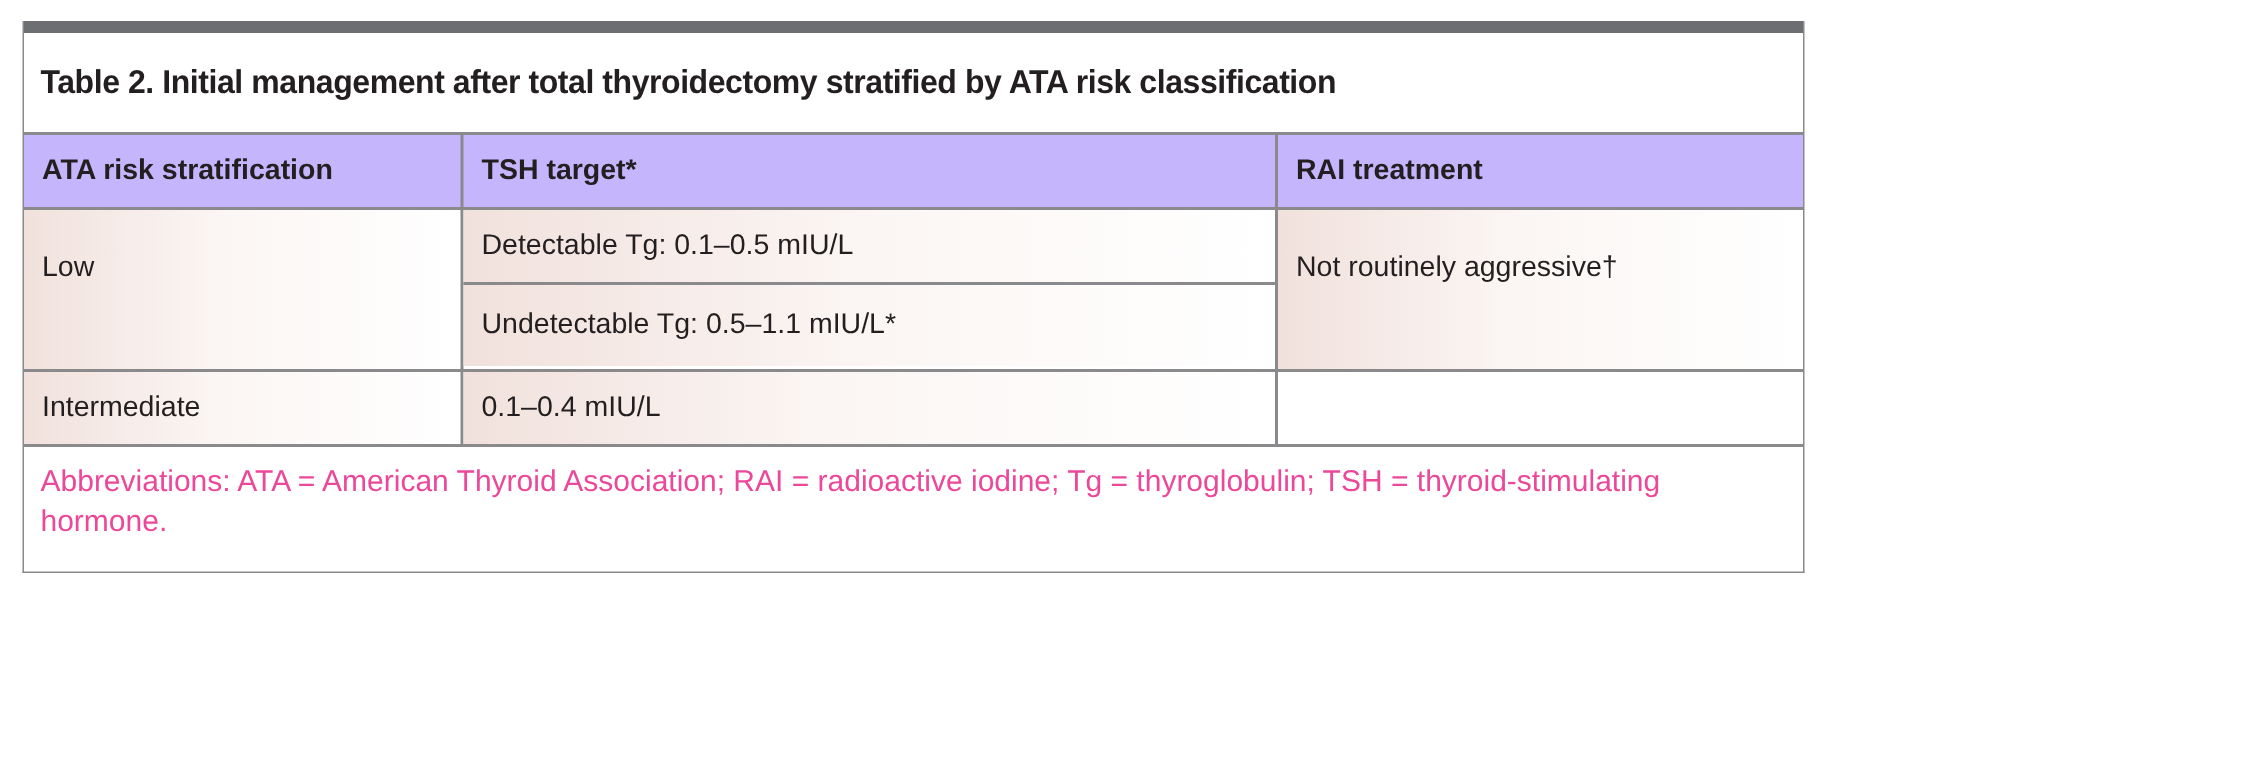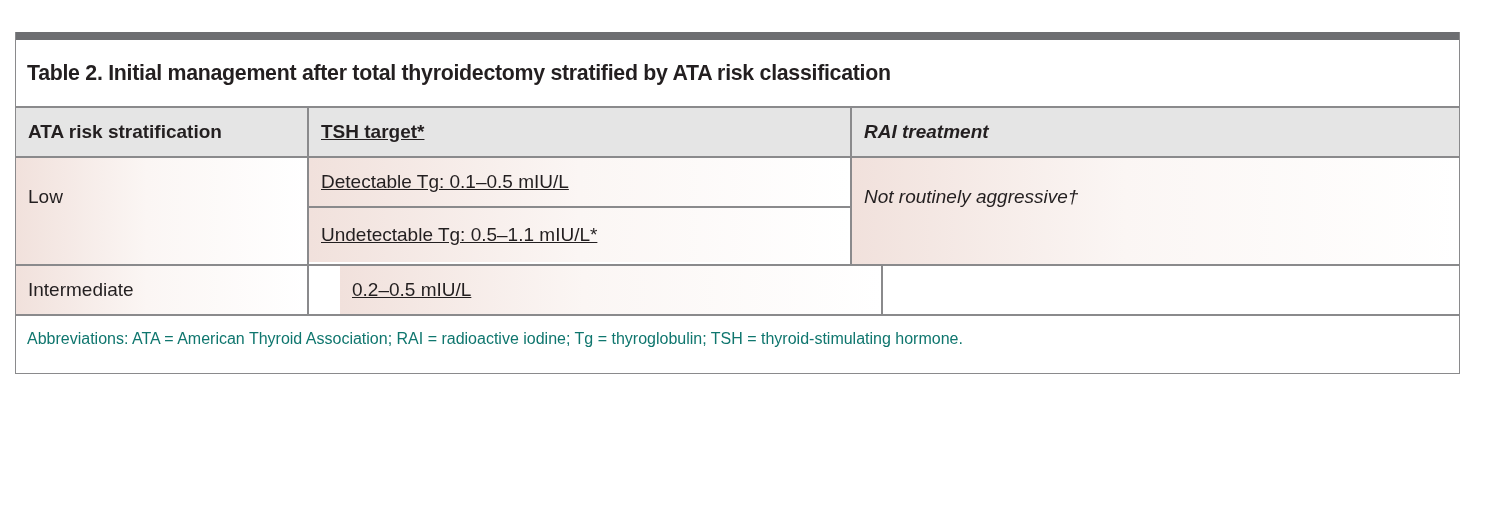--- a/index.html
+++ b/index.html
@@ -1,39 +1,39 @@
 <!DOCTYPE html>
 <html><head>
 <meta charset="utf-8">
 <style>
   html, body { margin: 0; padding: 0; background: #ffffff; }
   body { width: 1500px; height: 514px; position: relative; overflow: hidden;
          font-family: "Liberation Sans", "DejaVu Sans", sans-serif; color: #231f20; }
-  .table-box { position: absolute; left: 15px; top: 32px; width: 1445px;
+  .table-box { position: absolute; left: 15px; top: 14px; width: 1188px;
                border: 1px solid #8a8a8c; border-top: none; box-sizing: border-box; }
   .top-bar { height: 8px; background: #6d6e71; }
   .title-row { height: 66px; display: flex; align-items: center; padding-left: 11px;
                border-bottom: 2px solid #8a8a8c; background: #fff; }
   .title { font-size: 22px; font-weight: bold; letter-spacing: -0.3px; transform: scaleX(0.97); transform-origin: left center; }
   .row { display: flex; border-bottom: 2px solid #8a8a8c; }
   .cell { box-sizing: border-box; padding: 0 12px; font-size: 19px; display: flex; align-items: center; }
   .c1 { width: 293px; border-right: 2px solid #8a8a8c; }
-  .c2 { width: 543px; border-right: 2px solid #8a8a8c; text-decoration: underline; }
-  .c3 { flex: 1; font-style: italic; }
-  .hdr { height: 48px; background: #e5e5e5; }
+  .c2 { width: 543px; border-right: 2px solid #8a8a8c; }
+  .c3 { flex: 1; }
+  .hdr { height: 48px; background: #c4b5fd; }
   .hdr .cell { font-weight: bold; font-size: 19px; }
   .body-cell { background: linear-gradient(90deg, #f1e1dc 0%, #fbf6f4 45%, #ffffff 100%); }
   .top-align { align-items: flex-start; padding-top: 28px; }
   .subrow { height: 48px; display: flex; align-items: center; padding: 0 12px; font-size: 19px;
             background: linear-gradient(90deg, #f1e1dc 0%, #fbf6f4 50%, #ffffff 100%); box-sizing: border-box; }
   .subrow + .subrow { border-top: 2px solid #8a8a8c; height: 56px; }
   .c2.split { padding: 0; flex-direction: column; align-items: stretch; }
   .r-low { height: 106px; }
-  .r-std { height: 48px; gap: 31px; }
-  .footer { padding: 10px 11px 20px 11px; font-size: 16px; line-height: 26.5px; color: #0f766e; }
+  .r-std { height: 48px; }
+  .footer { padding: 10px 11px 20px 11px; font-size: 20px; line-height: 26.5px; color: #ec4899; }
   .footer p { margin: 0; }
 </style>
 </head>
 <body>
 
 <div class="table-box">
   <div class="top-bar"></div>
 
   <div class="title-row">
     <span class="title">Table 2. Initial management after total thyroidectomy stratified by ATA risk classification</span>
@@ -49,20 +49,20 @@
     <div class="cell c1 body-cell top-align">Low</div>
     <div class="cell c2 split">
       <div class="subrow">Detectable Tg: 0.1–0.5 mIU/L</div>
       <div class="subrow">Undetectable Tg: 0.5–1.1 mIU/L*</div>
     </div>
     <div class="cell c3 body-cell top-align">Not routinely aggressive†</div>
   </div>
 
   <div class="row r-std">
     <div class="cell c1 body-cell">Intermediate</div>
-    <div class="cell c2 body-cell">0.2–0.5 mIU/L</div>
+    <div class="cell c2 body-cell">0.1–0.4 mIU/L</div>
   </div>
 
 
   <div class="footer">
     <p>Abbreviations: ATA = American Thyroid Association; RAI = radioactive iodine; Tg = thyroglobulin; TSH = thyroid-stimulating hormone.</p>
   </div>
 </div>
 
 </body></html>

